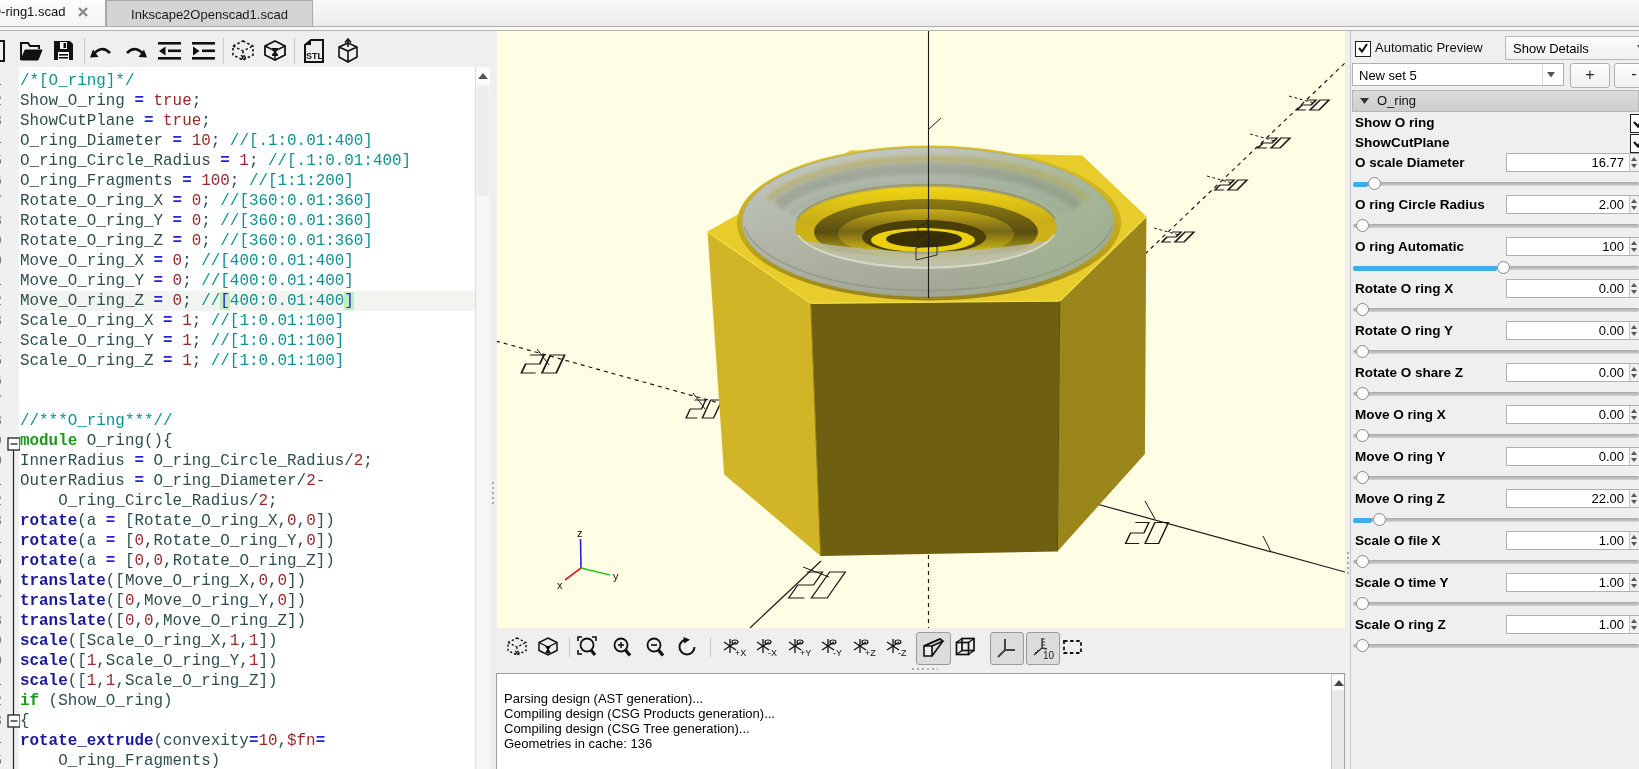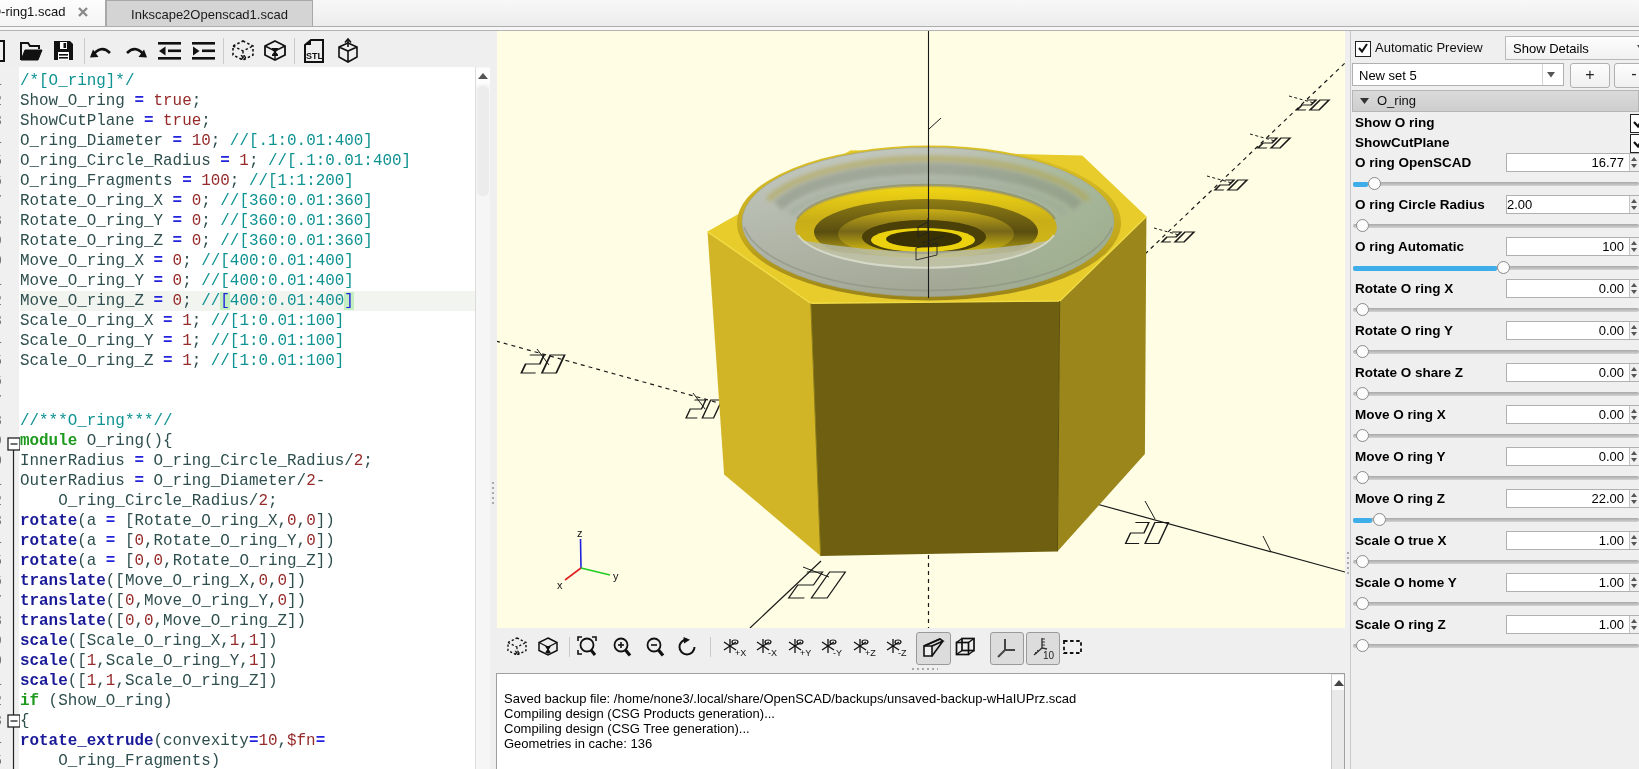--- a/index.html
+++ b/index.html
@@ -388,21 +388,21 @@
     <text x="12" y="23" font-size="10" fill="#222" font-family="Liberation Sans">10</text>
   </svg>
 <svg style="position:absolute;left:1063px;top:640px;overflow:visible" width="20" height="14">
     <rect x="1" y="1" width="17" height="12" fill="none" stroke="#111" stroke-width="1.8" stroke-dasharray="3.5 2.6"></rect>
   </svg>
 <div style="position:absolute;left:912px;top:668px;width:26px;height:2px;background:repeating-linear-gradient(90deg,#aaa 0 2px,transparent 2px 5px)"></div>
 
 <div class="abs" style="left:496px;top:673px;width:849px;height:96px;background:#fff;border:1px solid #9f9f9f;border-bottom:none;box-sizing:border-box;overflow:hidden">
   <div class="abs" style="left:7px;top:2px;font-size:13px;color:#000">
       <div style="height:15px;line-height:15px;white-space:pre"></div>
-      <div style="height:15px;line-height:15px;white-space:pre">Saved backup file: /home/none3/.local/share/OpenSCAD/backups/unsaved-backup-wHaIUPrz.scad</div>
+      <div style="height:15px;line-height:15px;white-space:pre">Parsing design (AST generation)...</div>
       <div style="height:15px;line-height:15px;white-space:pre">Compiling design (CSG Products generation)...</div>
       <div style="height:15px;line-height:15px;white-space:pre">Compiling design (CSG Tree generation)...</div>
       <div style="height:15px;line-height:15px;white-space:pre">Geometries in cache: 136</div>
     </div>
   <div class="abs" style="left:834px;top:0;width:14px;height:96px;background:#e9e9e9;border-left:1px solid #c9c9c9"></div>
   <div class="abs" style="left:835px;top:1px;width:13px;height:15px;background:#fdfdfd"></div>
   <svg class="abs" style="left:837px;top:6px" width="10" height="7">
       <path d="M0 6 L5 0 L10 6 Z" fill="#444"></path>
     </svg>
 </div>
@@ -436,31 +436,31 @@
     <div style="position:absolute;left:4px;top:82px;height:20px;line-height:20px;font-size:13.5px;font-weight:bold;color:#000">Show O ring</div>
     <div style="position:absolute;left:279px;top:83px;width:20px;height:17px;background:#fff;border:1.4px solid #222"></div>
     <svg style="position:absolute;left:280px;top:83px" width="16" height="17">
       <path d="M3 8 L7 12.5 L13 3" fill="none" stroke="#111" stroke-width="2.2"></path>
     </svg>
     <div style="position:absolute;left:4px;top:102px;height:20px;line-height:20px;font-size:13.5px;font-weight:bold;color:#000">ShowCutPlane</div>
     <div style="position:absolute;left:279px;top:103px;width:20px;height:17px;background:#fff;border:1.4px solid #222"></div>
     <svg style="position:absolute;left:280px;top:103px" width="16" height="17">
       <path d="M3 8 L7 12.5 L13 3" fill="none" stroke="#111" stroke-width="2.2"></path>
     </svg>
-    <div style="position:absolute;left:4px;top:122px;height:20px;line-height:20px;font-size:13.5px;font-weight:bold;color:#000">O ring OpenSCAD</div>
+    <div style="position:absolute;left:4px;top:122px;height:20px;line-height:20px;font-size:13.5px;font-weight:bold;color:#000">O scale Diameter</div>
     <div style="position:absolute;left:155px;top:122px;width:133px;height:19px;background:#fff;border:1px solid #b0b0b0;box-sizing:border-box;font-size:13px;line-height:17px;text-align:right;padding-right:14px">16.77</div>
     <div style="position:absolute;left:278px;top:123px;width:10px;height:17px;background:#f0f0f0;border-left:1px solid #c5c5c5"></div>
     <svg style="position:absolute;left:279px;top:123px" width="9" height="17">
       <path d="M1 7 L4 3 L7 7 Z M1 10 L4 14 L7 10 Z" fill="#555"></path>
     </svg>
     <div style="position:absolute;left:2px;top:151px;width:286px;height:4px;background:linear-gradient(#a8a8a8,#d2d2d2);border-radius:2px"></div>
     <div style="position:absolute;left:2px;top:151px;width:15px;height:5px;background:#3daee9;border-radius:2px"></div>
     <div style="position:absolute;left:17px;top:146px;width:13px;height:13px;background:#fcfcfc;border:1px solid #8a8a8a;border-radius:7px;box-sizing:border-box"></div>
     <div style="position:absolute;left:4px;top:164px;height:20px;line-height:20px;font-size:13.5px;font-weight:bold;color:#000">O ring Circle Radius</div>
-    <div style="position:absolute;left:155px;top:164px;width:133px;height:19px;background:#fff;border:1px solid #b0b0b0;box-sizing:border-box;font-size:13px;line-height:17px;text-align:left;padding-right:14px">2.00</div>
+    <div style="position:absolute;left:155px;top:164px;width:133px;height:19px;background:#fff;border:1px solid #b0b0b0;box-sizing:border-box;font-size:13px;line-height:17px;text-align:right;padding-right:14px">2.00</div>
     <div style="position:absolute;left:278px;top:165px;width:10px;height:17px;background:#f0f0f0;border-left:1px solid #c5c5c5"></div>
     <svg style="position:absolute;left:279px;top:165px" width="9" height="17">
       <path d="M1 7 L4 3 L7 7 Z M1 10 L4 14 L7 10 Z" fill="#555"></path>
     </svg>
     <div style="position:absolute;left:2px;top:193px;width:286px;height:4px;background:linear-gradient(#a8a8a8,#d2d2d2);border-radius:2px"></div>
     <div style="position:absolute;left:5px;top:188px;width:13px;height:13px;background:#fcfcfc;border:1px solid #8a8a8a;border-radius:7px;box-sizing:border-box"></div>
     <div style="position:absolute;left:4px;top:206px;height:20px;line-height:20px;font-size:13.5px;font-weight:bold;color:#000">O ring Automatic</div>
     <div style="position:absolute;left:155px;top:206px;width:133px;height:19px;background:#fff;border:1px solid #b0b0b0;box-sizing:border-box;font-size:13px;line-height:17px;text-align:right;padding-right:14px">100</div>
     <div style="position:absolute;left:278px;top:207px;width:10px;height:17px;background:#f0f0f0;border-left:1px solid #c5c5c5"></div>
     <svg style="position:absolute;left:279px;top:207px" width="9" height="17">
@@ -511,29 +511,29 @@
     <div style="position:absolute;left:5px;top:440px;width:13px;height:13px;background:#fcfcfc;border:1px solid #8a8a8a;border-radius:7px;box-sizing:border-box"></div>
     <div style="position:absolute;left:4px;top:458px;height:20px;line-height:20px;font-size:13.5px;font-weight:bold;color:#000">Move O ring Z</div>
     <div style="position:absolute;left:155px;top:458px;width:133px;height:19px;background:#fff;border:1px solid #b0b0b0;box-sizing:border-box;font-size:13px;line-height:17px;text-align:right;padding-right:14px">22.00</div>
     <div style="position:absolute;left:278px;top:459px;width:10px;height:17px;background:#f0f0f0;border-left:1px solid #c5c5c5"></div>
     <svg style="position:absolute;left:279px;top:459px" width="9" height="17">
       <path d="M1 7 L4 3 L7 7 Z M1 10 L4 14 L7 10 Z" fill="#555"></path>
     </svg>
     <div style="position:absolute;left:2px;top:487px;width:286px;height:4px;background:linear-gradient(#a8a8a8,#d2d2d2);border-radius:2px"></div>
     <div style="position:absolute;left:2px;top:487px;width:19px;height:5px;background:#3daee9;border-radius:2px"></div>
     <div style="position:absolute;left:22px;top:482px;width:13px;height:13px;background:#fcfcfc;border:1px solid #8a8a8a;border-radius:7px;box-sizing:border-box"></div>
-    <div style="position:absolute;left:4px;top:500px;height:20px;line-height:20px;font-size:13.5px;font-weight:bold;color:#000">Scale O true X</div>
+    <div style="position:absolute;left:4px;top:500px;height:20px;line-height:20px;font-size:13.5px;font-weight:bold;color:#000">Scale O file X</div>
     <div style="position:absolute;left:155px;top:500px;width:133px;height:19px;background:#fff;border:1px solid #b0b0b0;box-sizing:border-box;font-size:13px;line-height:17px;text-align:right;padding-right:14px">1.00</div>
     <div style="position:absolute;left:278px;top:501px;width:10px;height:17px;background:#f0f0f0;border-left:1px solid #c5c5c5"></div>
     <svg style="position:absolute;left:279px;top:501px" width="9" height="17">
       <path d="M1 7 L4 3 L7 7 Z M1 10 L4 14 L7 10 Z" fill="#555"></path>
     </svg>
     <div style="position:absolute;left:2px;top:529px;width:286px;height:4px;background:linear-gradient(#a8a8a8,#d2d2d2);border-radius:2px"></div>
     <div style="position:absolute;left:5px;top:524px;width:13px;height:13px;background:#fcfcfc;border:1px solid #8a8a8a;border-radius:7px;box-sizing:border-box"></div>
-    <div style="position:absolute;left:4px;top:542px;height:20px;line-height:20px;font-size:13.5px;font-weight:bold;color:#000">Scale O home Y</div>
+    <div style="position:absolute;left:4px;top:542px;height:20px;line-height:20px;font-size:13.5px;font-weight:bold;color:#000">Scale O time Y</div>
     <div style="position:absolute;left:155px;top:542px;width:133px;height:19px;background:#fff;border:1px solid #b0b0b0;box-sizing:border-box;font-size:13px;line-height:17px;text-align:right;padding-right:14px">1.00</div>
     <div style="position:absolute;left:278px;top:543px;width:10px;height:17px;background:#f0f0f0;border-left:1px solid #c5c5c5"></div>
     <svg style="position:absolute;left:279px;top:543px" width="9" height="17">
       <path d="M1 7 L4 3 L7 7 Z M1 10 L4 14 L7 10 Z" fill="#555"></path>
     </svg>
     <div style="position:absolute;left:2px;top:571px;width:286px;height:4px;background:linear-gradient(#a8a8a8,#d2d2d2);border-radius:2px"></div>
     <div style="position:absolute;left:5px;top:566px;width:13px;height:13px;background:#fcfcfc;border:1px solid #8a8a8a;border-radius:7px;box-sizing:border-box"></div>
     <div style="position:absolute;left:4px;top:584px;height:20px;line-height:20px;font-size:13.5px;font-weight:bold;color:#000">Scale O ring Z</div>
     <div style="position:absolute;left:155px;top:584px;width:133px;height:19px;background:#fff;border:1px solid #b0b0b0;box-sizing:border-box;font-size:13px;line-height:17px;text-align:right;padding-right:14px">1.00</div>
     <div style="position:absolute;left:278px;top:585px;width:10px;height:17px;background:#f0f0f0;border-left:1px solid #c5c5c5"></div>

